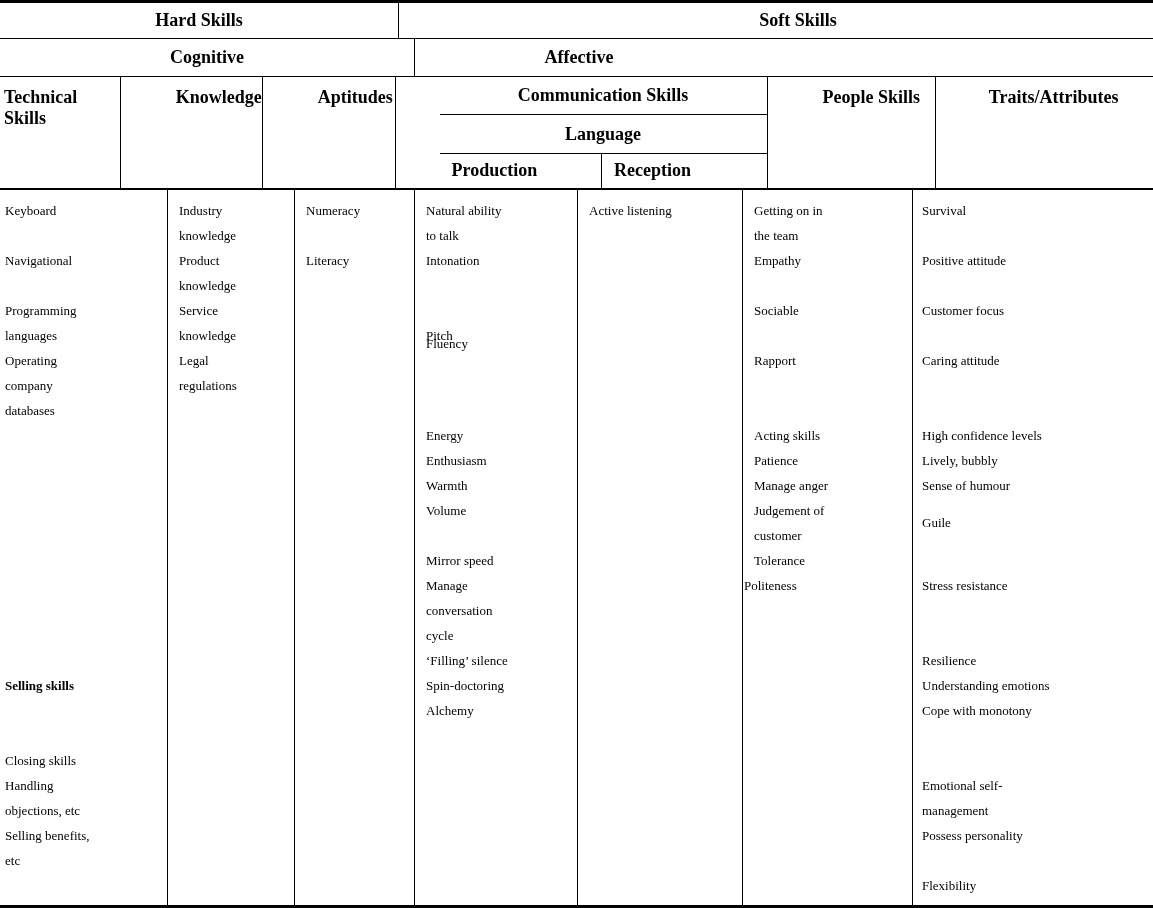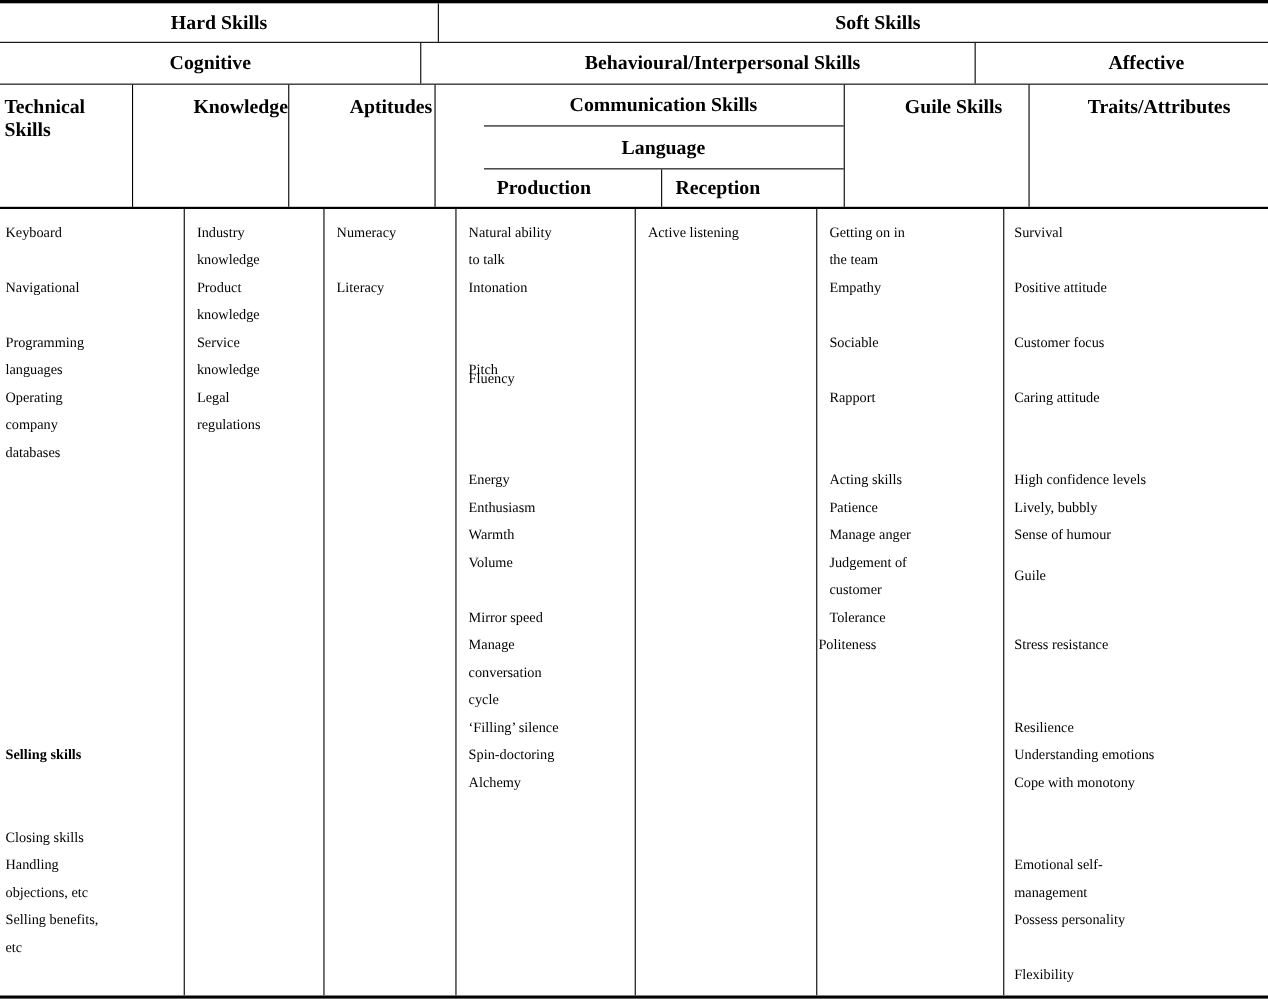--- a/index.html
+++ b/index.html
@@ -56,37 +56,36 @@
 
 <div class="page">
 
   <div class="row row1">
     <div class="cell w-hard">Hard Skills</div>
     <div class="cell w-soft">Soft Skills</div>
   </div>
 
   <div class="row row2">
     <div class="cell w-cog">Cognitive</div>
-    <div class="cell w-beh">Behavioural/Interpersonal Skills</div>
     <div class="cell w-aff">Affective</div>
   </div>
 
   <div class="row row3">
     <div class="hcell hc1">Technical Skills</div>
     <div class="hcell hc2">Knowledge</div>
     <div class="hcell hc3">Aptitudes</div>
     <div class="hcell hc45">
       <div class="comm-title">Communication Skills</div>
       <div class="comm-lang">Language</div>
       <div class="comm-sub">
         <div class="sub sub-prod">Production</div>
         <div class="sub sub-recep">Reception</div>
       </div>
     </div>
-    <div class="hcell hc6">Guile Skills</div>
+    <div class="hcell hc6">People Skills</div>
     <div class="hcell hc7">Traits/Attributes</div>
   </div>
 
   <div class="body-grid">
     <div class="col col-1">
         <div class="item" style="top: 8px;">Keyboard</div>
         <div class="item" style="top: 58px;">Navigational</div>
         <div class="item" style="top: 108px;">Programming
 languages</div>
         <div class="item" style="top: 158px;">Operating

